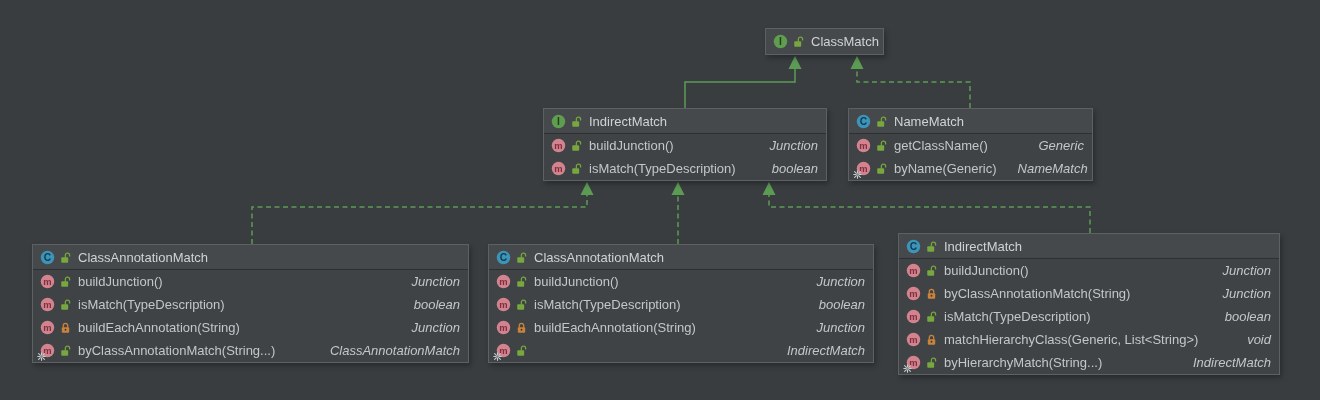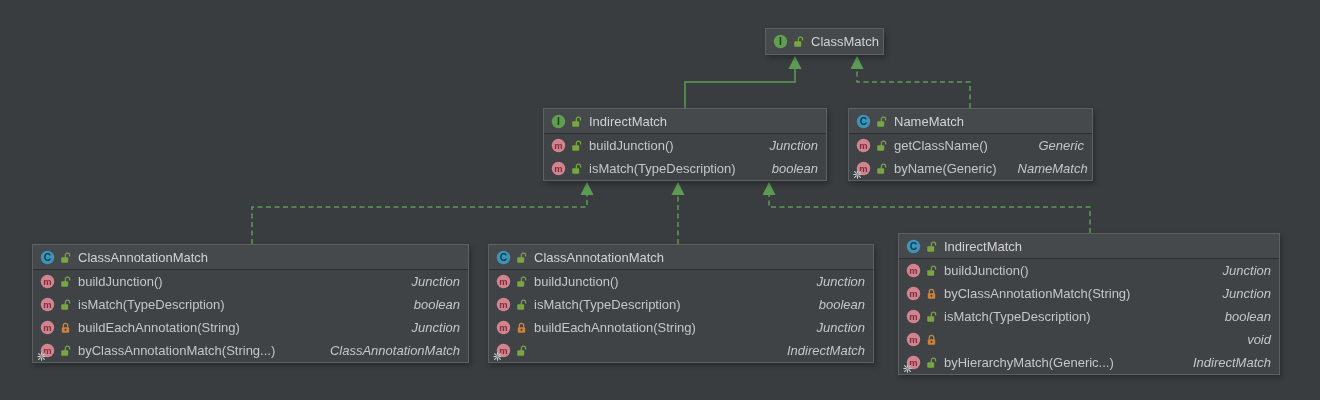--- a/index.html
+++ b/index.html
@@ -498,20 +498,21 @@
               <text x="8" y="12" text-anchor="middle" font-size="10" font-weight="bold" font-family="Liberation Sans, sans-serif" fill="#7c2f3f">m</text>
             </svg>
           </span>
           <span class="icon lock">
             <svg width="11" height="13" viewBox="0 0 14 16">
               <path d="M4.2,8.2 V5.4 a2.8,2.8 0 0 1 5.6,0 V8.2" fill="none" stroke="#c8843e" stroke-width="1.6"></path>
               <rect x="2.3" y="7.6" width="9.4" height="7" rx="1.2" fill="#c8843e"></rect>
               <circle cx="7" cy="10.8" r="1.2" fill="#4e3312"></circle>
             </svg>
           </span>
+          <span class="member-name">matchHierarchyClass(Generic, List&lt;String&gt;)</span>
           <span class="member-type">void</span>
         </div>
         <div class="member-row">
           <span class="icon kind">
             <svg width="15" height="15" viewBox="0 0 16 16">
               <circle cx="8" cy="8" r="7.2" fill="#d2838e"></circle>
               <text x="8" y="12" text-anchor="middle" font-size="10" font-weight="bold" font-family="Liberation Sans, sans-serif" fill="#7c2f3f">m</text>
             </svg>
             <span class="static-overlay"><svg width="9" height="9" viewBox="0 0 9 9">
                 <g stroke="#c9cccd" stroke-width="1.1" stroke-linecap="round">
@@ -522,19 +523,19 @@
                 </g>
                 <circle cx="4.5" cy="4.5" r="1.5" fill="#8a8e90"></circle>
               </svg></span>
           </span>
           <span class="icon lock">
             <svg width="11" height="13" viewBox="0 0 14 16">
               <path d="M6.8,8.2 V5 a2.7,2.7 0 0 1 5.4,0 V6.6" fill="none" stroke="#77a73e" stroke-width="1.6"></path>
               <rect x="1.6" y="7.6" width="8.8" height="7" rx="1.2" fill="#77a73e"></rect>
             </svg>
           </span>
-          <span class="member-name">byHierarchyMatch(Generic...)</span>
+          <span class="member-name">byHierarchyMatch(String...)</span>
           <span class="member-type">IndirectMatch</span>
         </div>
       </div>
   </div>
 
 </div>
 
 </body></html>

